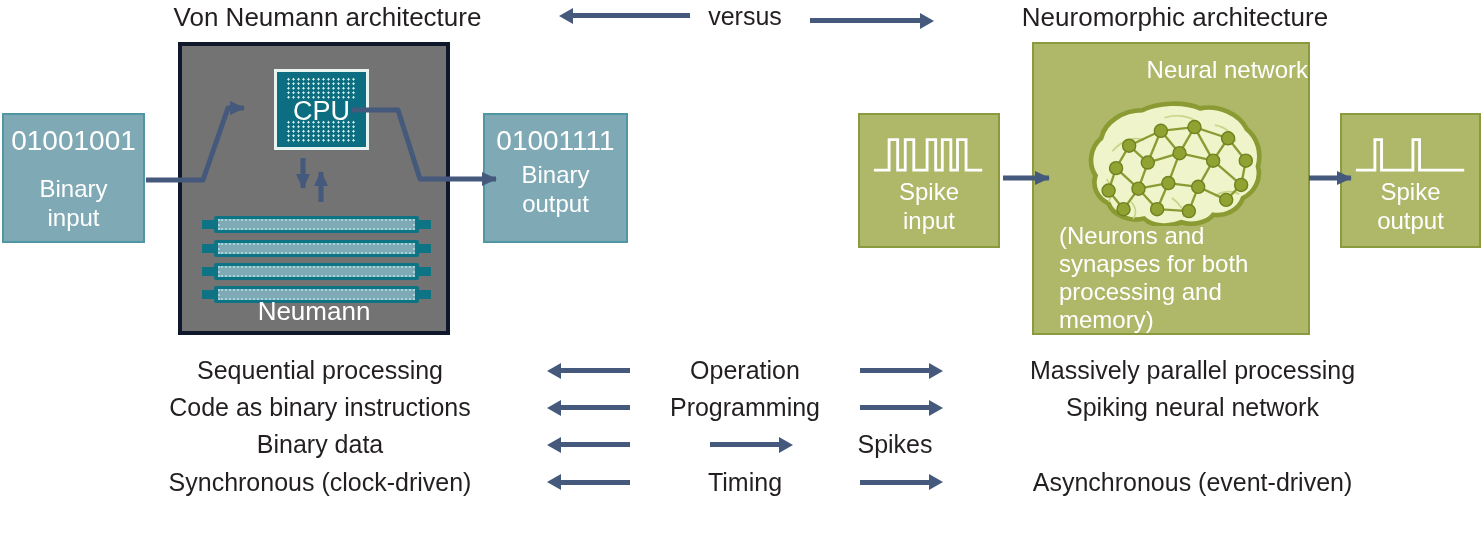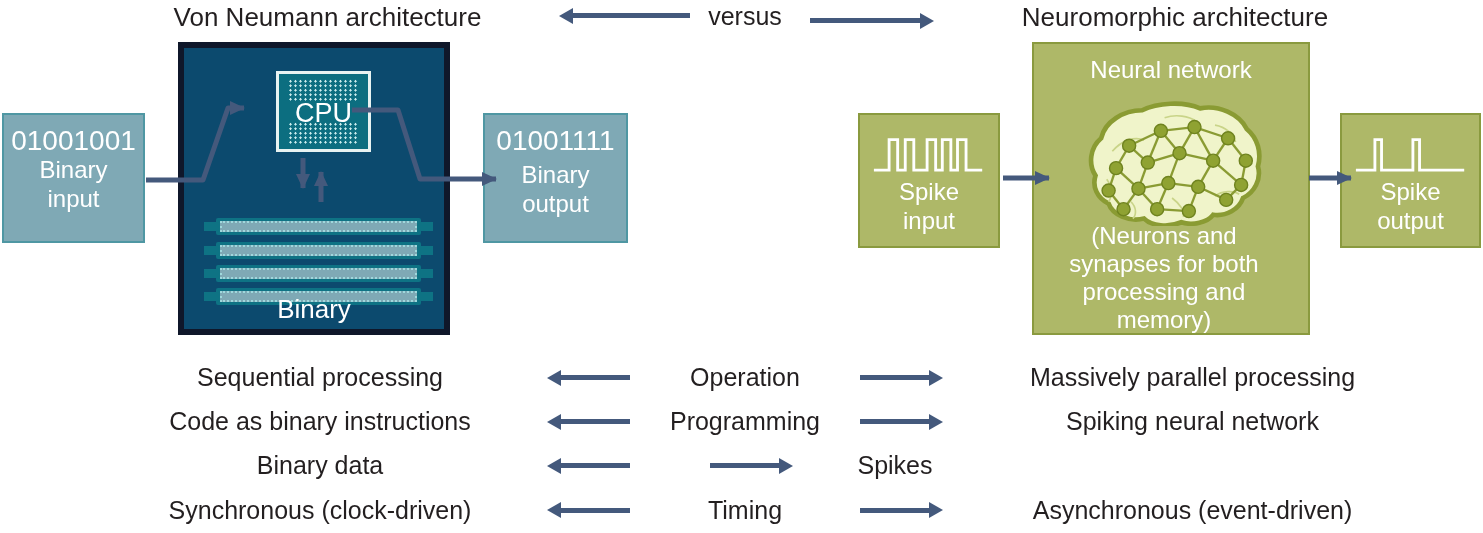--- a/index.html
+++ b/index.html
@@ -21,21 +21,21 @@
     border-right:14px solid #44597c;
   }
   .h-arrow.right::after {
     content:""; position:absolute; right:-13px; top:-5.5px; width:0; height:0;
     border-top:8px solid transparent; border-bottom:8px solid transparent;
     border-left:14px solid #44597c;
   }
 
   
   .teal-box   { background:#7fa9b5; border:2px solid #4f97a3; box-sizing:border-box; }
-  .teal-big   { background:#0c4a6e; border:6px solid #0f172a; box-sizing:border-box; }
+  .teal-big   { background:#737373; border:4px solid #0f172a; box-sizing:border-box; }
   .box-value  { position:absolute; top:10px; left:0; width:100%; text-align:center;
                 color:#ffffff; font-size:28px; }
   .box-label  { position:absolute; left:0; width:100%; text-align:center;
                 color:#ffffff; font-size:24px; line-height:29px; }
 
   .cpu-chip { position:absolute; left:92px; top:23px; width:95px; height:81px;
               background:#0c6e80; border:3px solid #e8f3f2; box-sizing:border-box; }
   .chip-dots { position:absolute; left:9px; right:9px; height:22px;
                background-image:radial-gradient(circle, rgba(214,243,243,.95) 1.1px, transparent 1.3px);
                background-size:5px 4.5px; }
@@ -47,30 +47,30 @@
                background:#0e7384; border-radius:2px; }
   .mem-inner { position:absolute; left:4px; right:4px; top:3px; bottom:3px;
                background:#7fa9b5; border:2px dotted #9fd8dc; box-sizing:border-box; }
   .mem-tab { position:absolute; width:13px; height:9px; top:4px; background:#0e7384; }
   .mem-tab.l { left:-12px; } .mem-tab.r { right:-12px; }
   .memory-label { position:absolute; bottom:4px; left:0; width:100%; text-align:center;
                   color:#ffffff; font-size:26px; }
 
   
   .olive-box { background:#aeb868; border:2px solid #8a9a3f; box-sizing:border-box; }
-  .nn-title  { position:absolute; top:12px; left:0; width:100%; text-align:center;
+  .nn-title  { position:absolute; top:12px; left:0; width:100%; text-align:right;
                color:#ffffff; font-size:24px; }
-  .nn-caption{ position:absolute; top:178px; left:10px; width:240px; text-align:center;
+  .nn-caption{ position:absolute; top:178px; left:25px; width:240px; 
                color:#ffffff; font-size:24px; line-height:28px; }
   .wave-svg  { position:absolute; top:12px; left:50%; transform:translateX(-50%); }
 
   
   .cmp { position:absolute; left:0; top:352px; width:1483px; }
   .cmp-row { display:grid; grid-template-columns:95px 450px 100px 200px 100px 495px 43px;
-             align-items:center; height:37.2px;margin-top:7px; }
+             align-items:center; height:37.2px; }
   .c-left, .c-mid, .c-right { text-align:center; font-size:25px; color:#231f20; white-space:nowrap; }
   .c-arrow { display:flex; justify-content:center; align-items:center; }
   .row-arrow { width:70px; }
 
   svg { display:block; }
 </style>
 </head>
 <body>
 
 <div class="canvas">
@@ -100,26 +100,26 @@
     <div class="mem-stick" style="top:217px;">
       <span class="mem-tab l"></span>
       <span class="mem-tab r"></span>
       <div class="mem-inner"></div>
     </div>
     <div class="mem-stick" style="top:240px;">
       <span class="mem-tab l"></span>
       <span class="mem-tab r"></span>
       <div class="mem-inner"></div>
     </div>
-    <div class="memory-label">Binary</div>
+    <div class="memory-label">Neumann</div>
   </div>
 
   <div class="abs teal-box" style="left:2px; top:113px; width:143px; height:130px;">
     <div class="box-value">01001001</div>
-    <div class="box-label" style="top:40px; padding:0 30px; box-sizing:border-box;">Binary input</div>
+    <div class="box-label" style="top:59px; padding:0 30px; box-sizing:border-box;">Binary input</div>
   </div>
 
   <div class="abs teal-box" style="left:483px; top:113px; width:145px; height:130px;">
     <div class="box-value">01001111</div>
     <div class="box-label" style="top:45px; padding:0 30px; box-sizing:border-box;">Binary output</div>
   </div>
 
   <div class="abs olive-box" style="left:858px; top:113px; width:142px; height:135px;">
     <svg class="wave-svg" width="114" height="50" viewBox="0 0 120 50">
       <polyline points="2,44 18,44 18,12 27,12 27,44 35,44 35,12 44,12 44,44 58,44 58,12 67,12 67,44 74,44 74,12 83,12 83,44 90,44 90,12 99,12 99,44 116,44" fill="none" stroke="#ffffff" stroke-width="3"></polyline>

